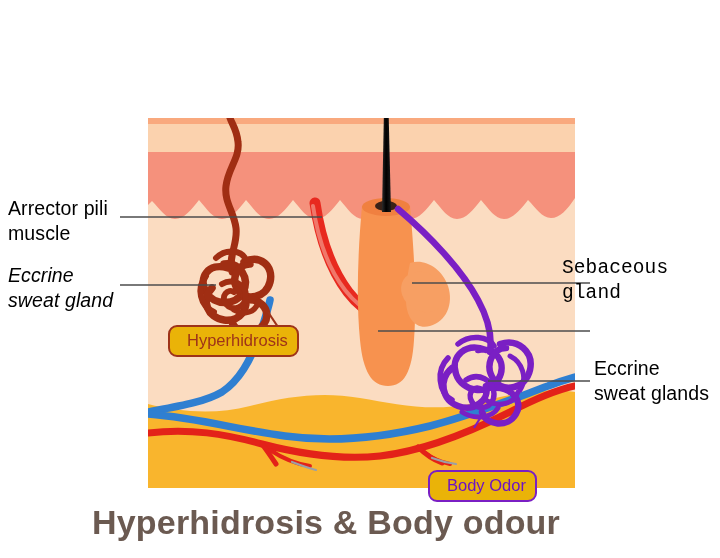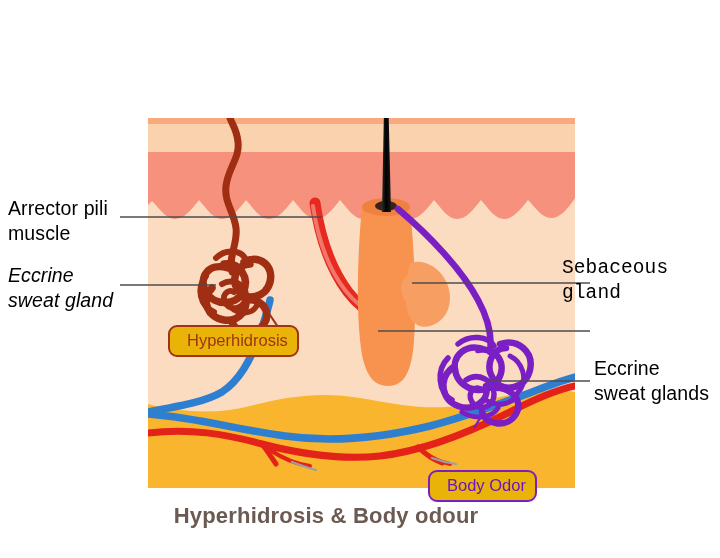--- a/index.html
+++ b/index.html
@@ -43,21 +43,21 @@
   #label-sebaceous{ left: 562px; top: 256px; width: 124px; font-family: Liberation Mono, monospace; }
   #label-follicle { left: 594px; top: 320px; width: 124px; }
   #label-apocrine { left: 594px; top: 356px; width: 126px; }
 
   #page-title {
     position: absolute;
     left: 0;
     top: 503px;
     width: 652px;
     text-align: center;
-    font-size: 22px;
+    font-size: 34px;
     font-weight: bold;
     color: #6b5a51;
     letter-spacing: 0.2px;
   }
 
   .badge {
     position: absolute;
     border-radius: 9px;
     background: #eab308;
     font-size: 16.5px;

